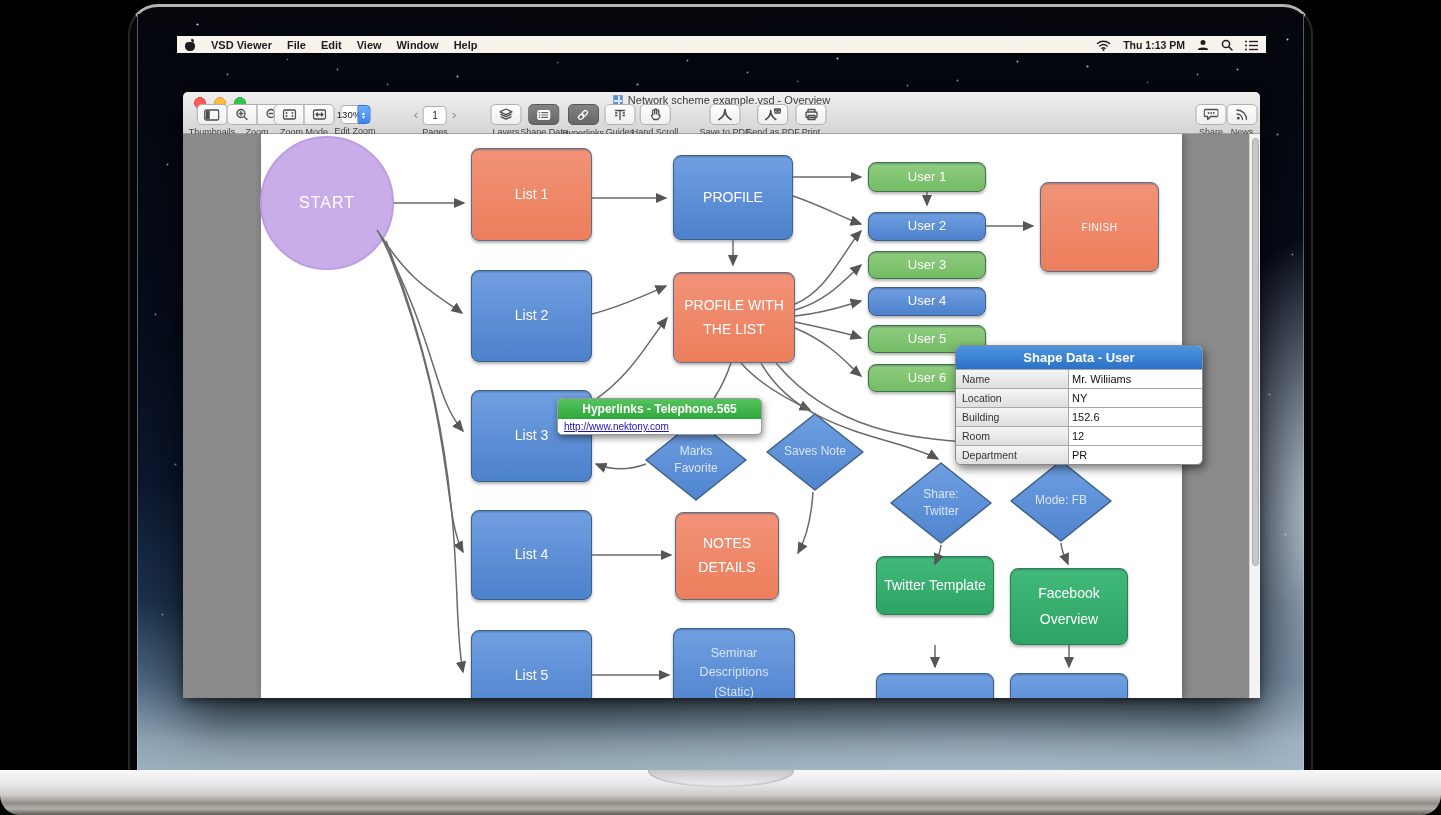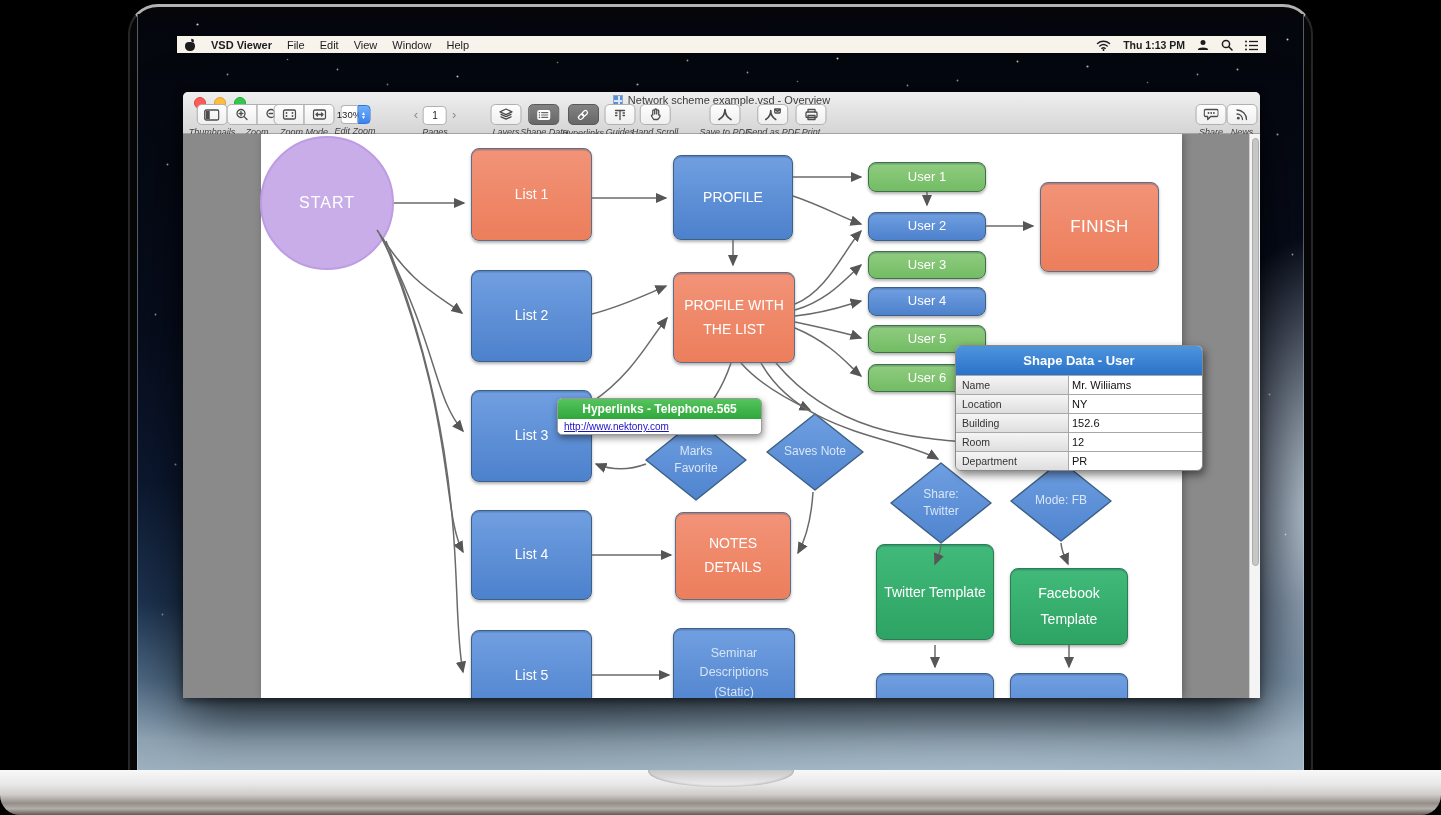--- a/index.html
+++ b/index.html
@@ -46,21 +46,21 @@
   .menubar { position:absolute; left:177px; top:36px; width:1089px; height:17px; background:#f8f4ec;
              display:flex; align-items:center; font-size:11px; color:#1d1d1f; padding:0 8px;
              box-shadow:0 1px 2px rgba(0,0,0,.35); }
   .mb-left { display:flex; align-items:center; gap:15px; }
   .apple { position:relative; width:11px; height:12px; }
   .apple::before { content:""; position:absolute; left:0; top:3px; width:10px; height:9px; background:#1d1d1f;
                    border-radius:4px 4px 4.5px 4.5px; }
   .apple::after { content:""; position:absolute; left:5.5px; top:0; width:3px; height:3px; background:#1d1d1f;
                   border-radius:0 60% 0 60%; transform:rotate(15deg); }
   .mb-app { font-weight:bold; }
-  .mb-item { cursor:default; }
+  .mb-item { cursor:default;font-weight:bold; }
   .mb-right { margin-left:auto; display:flex; align-items:flex-end; gap:12px; }
   .mb-time { font-weight:bold; font-size:10.5px; }
   .mico { display:inline-flex; }
 
   
   .window { position:absolute; left:183px; top:92px; width:1077px; height:606px;
             border-radius:5px 5px 0 0; background:#8a8a8a;
             box-shadow:0 20px 55px rgba(0,0,0,.7), 0 3px 10px rgba(0,0,0,.5); }
   .header { position:absolute; left:0; top:0; right:0; height:42px;
             background:linear-gradient(180deg,#efefef,#d5d5d5); border-bottom:1px solid #a3a3a3;
@@ -78,21 +78,21 @@
                        linear-gradient(#5a8fd6,#5a8fd6) 0 6px/4px 4px no-repeat,
                        linear-gradient(#5a8fd6,#5a8fd6) 6px 6px/4px 4px no-repeat, #dce8f7;
             border:1px solid #8aa8cc; }
   .tg { position:absolute; top:12px; transform:translateX(-50%); text-align:center; }
   .btns { display:inline-flex; }
   .tb { height:21px; min-width:31px; padding:0 4px; display:inline-flex; align-items:center; justify-content:center;
         background:linear-gradient(180deg,#fefefe,#efefef); border:1px solid #b0b0b0; border-radius:5px; }
   .tb.seg-l { border-radius:5px 0 0 5px; }
   .tb.seg-r { border-radius:0 5px 5px 0; margin-left:-1px; }
   .tb.pressed { background:linear-gradient(180deg,#828282,#676767); border-color:#595959; }
-  .tl { margin-top:2px; font-size:9px; color:#3e3e3e; white-space:nowrap;font-style:italic; }
+  .tl { margin-top:2px; font-size:9px; color:#3e3e3e; white-space:nowrap; }
   .ic { stroke:#4c4c4c; fill:none; stroke-width:1.3; stroke-linecap:round; stroke-linejoin:round; }
   .pressed .ic { stroke:#fff; }
   .zoomsel { display:inline-flex; height:19px; margin-top:1px; }
   .zoomval { width:17px; background:#fff; border:1px solid #b0b0b0; border-right:none; border-radius:4px 0 0 4px;
              font-size:9.5px; color:#222; display:flex; align-items:center; justify-content:center; }
   .zoomdd { width:13px; background:linear-gradient(180deg,#6db1fb,#3b82f0); border:1px solid #3272d8;
             border-radius:0 4px 4px 0; display:flex; flex-direction:column; align-items:center; justify-content:center;
             color:#fff; font-size:5px; line-height:4px; }
   .pgchev { font-size:13px; color:#8a8a8a; padding:0 5px; display:inline-flex; align-items:center; height:21px; }
   .pgval { width:24px; height:19px; margin-top:1px; background:#fff; border:1px solid #b0b0b0; border-radius:4px;
@@ -127,21 +127,21 @@
 
   
   .hpopup { position:absolute; left:296px; top:264px; width:205px; z-index:10; border-radius:5px;
             box-shadow:1px 3px 7px rgba(0,0,0,.45); border:1px solid #9a9a9a; background:#fff; overflow:hidden; }
   .hhead { height:20px; background:linear-gradient(180deg,#55c45c,#2fa83c); color:#fff; font-weight:bold;
            font-size:12px; display:flex; align-items:center; justify-content:center; }
   .hbody { height:15px; display:flex; align-items:center; padding-left:6px; }
   .hlink { font-size:10px; color:#1b12c4; text-decoration:underline; }
   .spopup { position:absolute; left:694px; top:211px; width:248px; z-index:10; border-radius:6px;
             box-shadow:2px 4px 8px rgba(0,0,0,.5); border:1px solid #888; background:#fff; overflow:hidden; }
-  .shead { height:29px; background:linear-gradient(180deg,#4e94dd,#2a72c8); color:#fff; font-weight:bold;
+  .shead { height:23px; background:linear-gradient(180deg,#4e94dd,#2a72c8); color:#fff; font-weight:bold;
            font-size:13px; display:flex; align-items:center; justify-content:center; }
   .srow { display:flex; height:19px; border-top:1px solid #a8a8a8; }
   .scell-l { width:113px; background:linear-gradient(180deg,#f5f5f5,#dedede); border-right:1px solid #a8a8a8;
              font-size:10.5px; color:#333; display:flex; align-items:center; padding-left:6px; }
   .scell-v { flex:1; font-size:11px; color:#111; display:flex; align-items:center; padding-left:3px; }
 </style>
 </head>
 <body>
 
 <div class="stage">
@@ -477,21 +477,21 @@
         <div class="node blue" style="left:607px;top:153px;width:118px;height:29px;font-size:13px">
             <span>User 4</span>
           </div>
         <div class="node greenl" style="left:607px;top:191px;width:118px;height:28px;font-size:13px">
             <span>User 5</span>
           </div>
         <div class="node greenl" style="left:607px;top:230px;width:118px;height:28px;font-size:13px">
             <span>User 6</span>
           </div>
 
-        <div class="node orange" style="left:779px;top:48px;width:119px;height:90px;font-size:17px;letter-spacing:.5px">
+        <div class="node orange" style="left:779px;top:48px;width:119px;height:90px;font-size:10px;letter-spacing:.5px">
             <span>FINISH</span>
           </div>
 
         <div class="diamond" style="left:383px;top:284px;width:104px;height:84px">
           <svg width="104" height="84">
               <polygon points="52,2 102,42 52,82 2,42" fill="url(#dgrad)" stroke="#3e6086" stroke-width="1.5" stroke-linejoin="round"></polygon>
             </svg>
           <div class="dlabel">Marks Favorite</div>
         </div>
         <div class="diamond" style="left:504px;top:278px;width:100px;height:80px">
@@ -506,32 +506,32 @@
             </svg>
           <div class="dlabel">Share: Twitter</div>
         </div>
         <div class="diamond" style="left:748px;top:325px;width:104px;height:84px">
           <svg width="104" height="84">
               <polygon points="52,2 102,42 52,82 2,42" fill="url(#dgrad)" stroke="#3e6086" stroke-width="1.5" stroke-linejoin="round"></polygon>
             </svg>
           <div class="dlabel">Mode: FB</div>
         </div>
 
-        <div class="node orange" style="left:414px;top:378px;width:116px;height:88px;padding:0 14px">
+        <div class="node orange" style="left:414px;top:378px;width:104px;height:88px;padding:0 14px">
             <span>NOTES DETAILS</span>
           </div>
         <div class="node blue" style="left:412px;top:494px;width:122px;height:90px;font-size:12.5px;color:#d5e3f6;line-height:1.55;padding:0 10px">
             <span>Seminar Descriptions (Static)</span>
           </div>
 
-        <div class="node green" style="left:615px;top:410px;width:118px;height:96px;line-height:1.6">
+        <div class="node green" style="left:615px;top:422px;width:118px;height:59px;line-height:1.6">
             <span>Twitter Template</span>
           </div>
         <div class="node green" style="left:749px;top:434px;width:118px;height:77px;line-height:1.8;padding:0 16px">
-            <span>Facebook Template</span>
+            <span>Facebook Overview</span>
           </div>
 
         <div class="node blue" style="left:615px;top:539px;width:118px;height:60px"></div>
         <div class="node blue" style="left:749px;top:539px;width:118px;height:60px"></div>
 
         <svg class="arrows" width="921" height="564">
           <path class="apath" marker-end="url(#arr)" d="M 133,69 H 203"></path>
           <path class="apath" marker-end="url(#arr)" d="M 331,64 H 405"></path>
           <path class="apath" marker-end="url(#arr)" d="M 116,96 C 150,150 172,158 201,179"></path>
           <path class="apath" marker-end="url(#arr)" d="M 119,101 C 178,215 172,262 202,297"></path>

